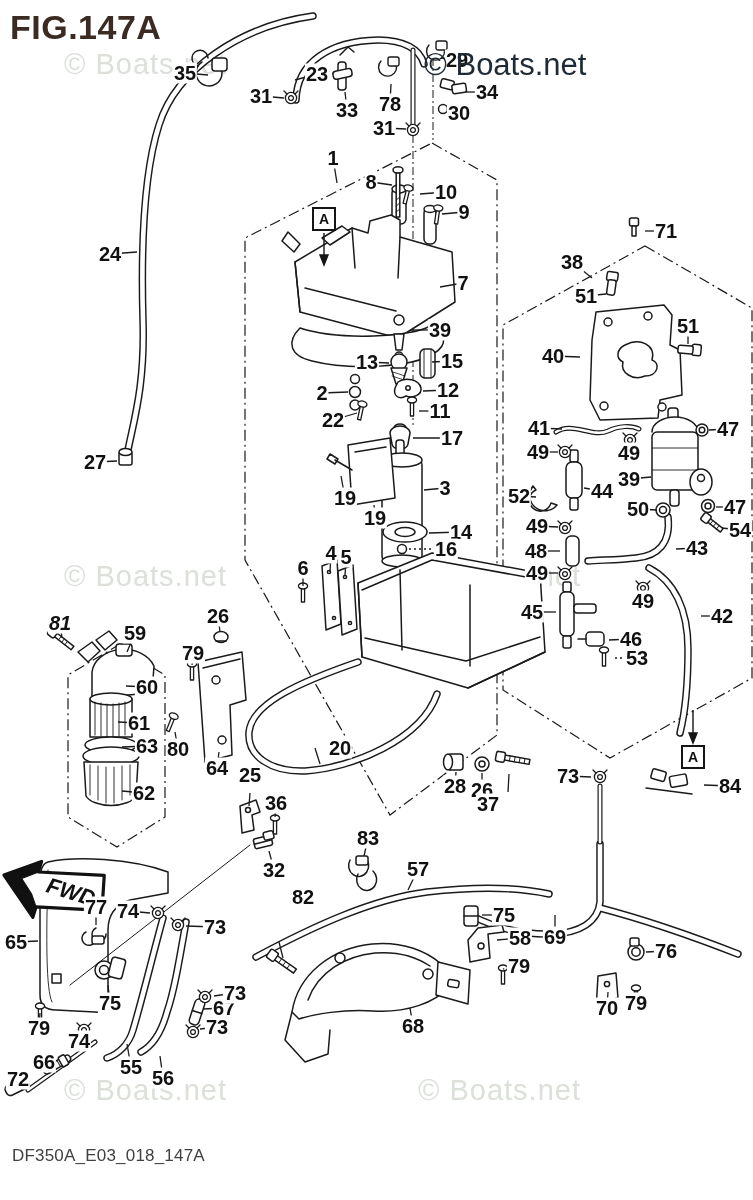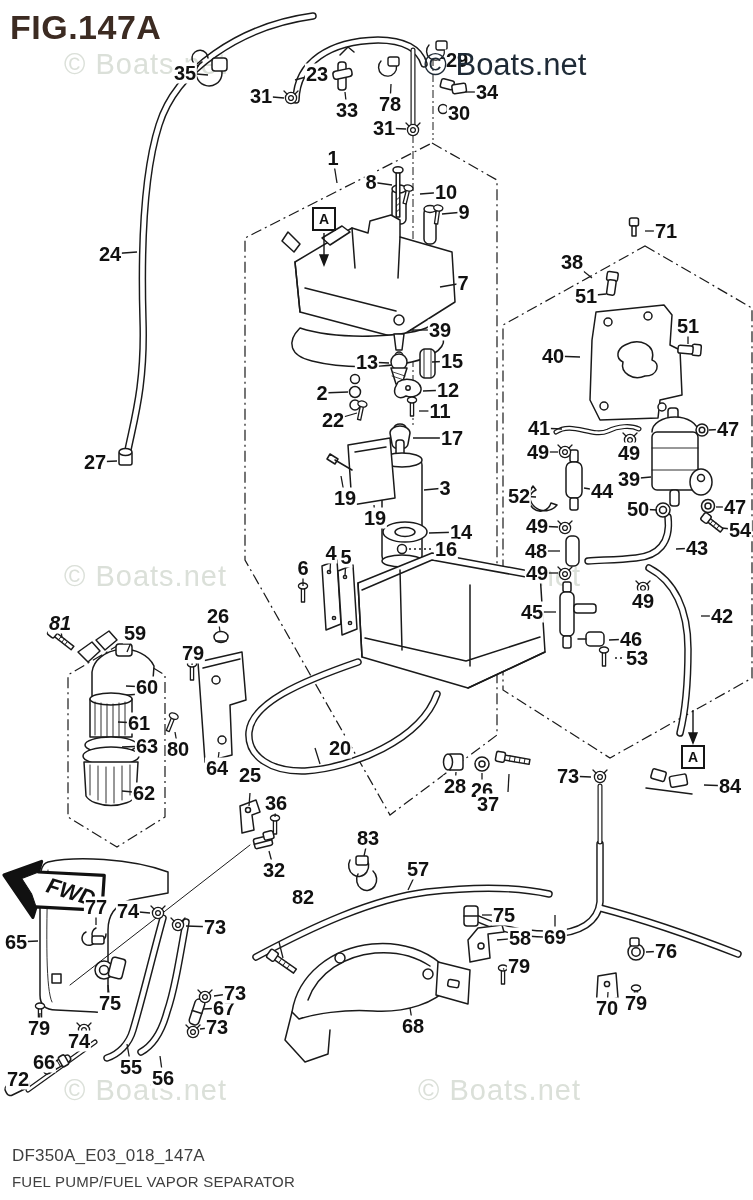--- a/index.html
+++ b/index.html
@@ -642,15 +642,14 @@
       <div class="part-label" style="left: 555px; top: 937px;">69</div>
       <div class="part-label" style="left: 666px; top: 951px;">76</div>
       <div class="part-label" style="left: 607px; top: 1008px;">70</div>
       <div class="part-label" style="left: 636px; top: 1003px;">79</div>
       <div class="marker-box" style="left: 324px; top: 219px;">A</div>
       <div class="marker-box" style="left: 693px; top: 757px;">A</div>
     </div>
 
   <div id="footer">
     <div id="footer-code">DF350A_E03_018_147A</div>
-    <div id="footer-caption">FUEL PUMP/FUEL VAPOR SEPARATOR</div>
   </div>
 </div>
 
 </body></html>

